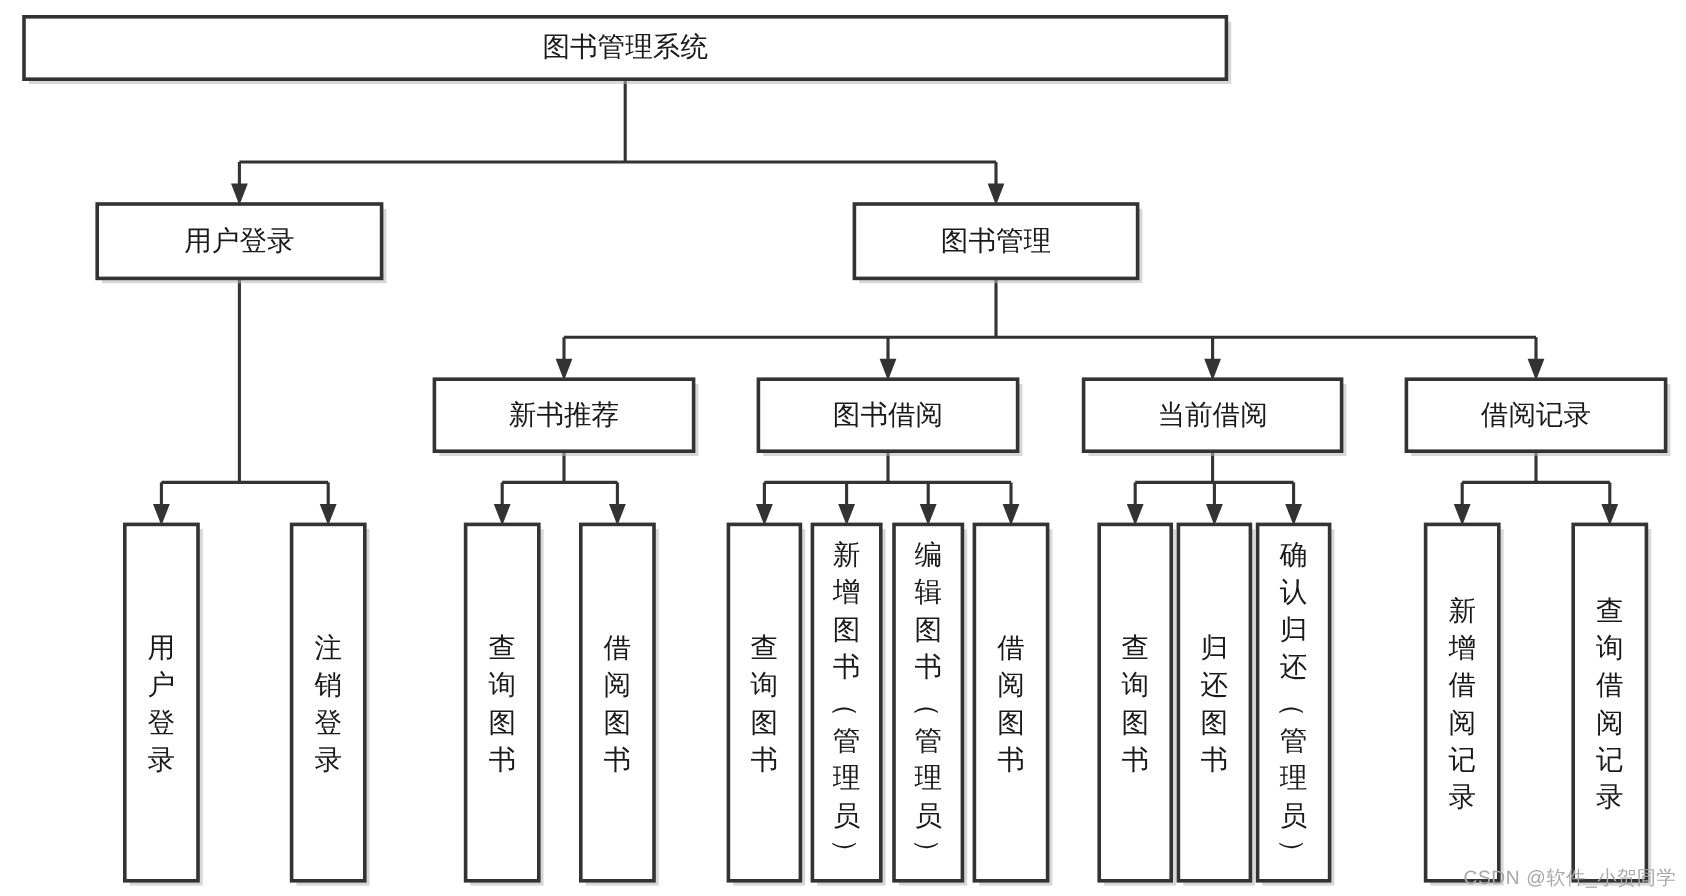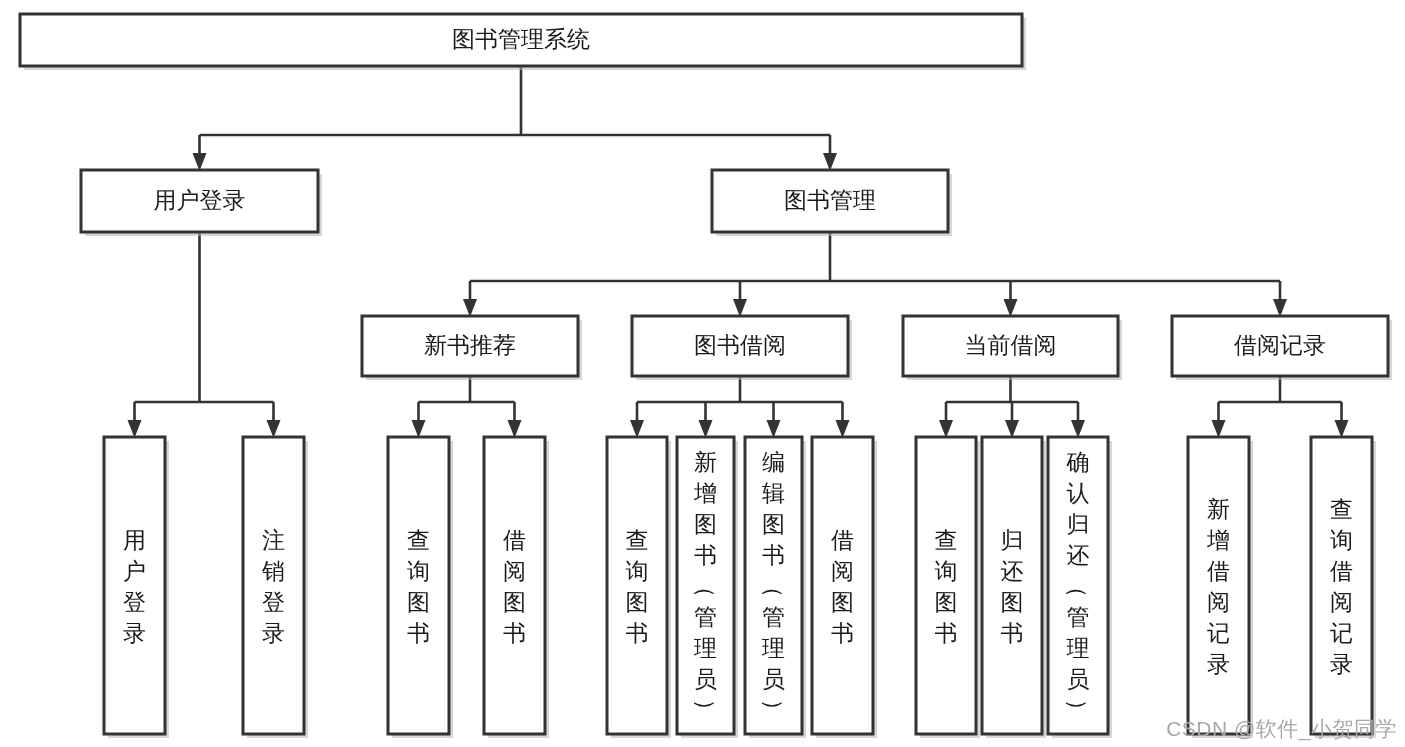--- a/index.html
+++ b/index.html
@@ -58,21 +58,21 @@
     fill: #1a1a1a;
     font-family: "Liberation Sans", "DejaVu Sans", sans-serif;
     font-size: 23px;
     text-anchor: middle;
   }
   .watermark {
     position: absolute;
     right: 8px;
     bottom: 4px;
     font-family: "Liberation Sans", "DejaVu Sans", sans-serif;
-    font-size: 21px;
+    font-size: 16px;
     color: #a8a8a8;
     letter-spacing: 0.5px;
     white-space: nowrap;
     user-select: none;
   }
 </style>
 </head>
 <body>
 
 <div id="diagram-root">

